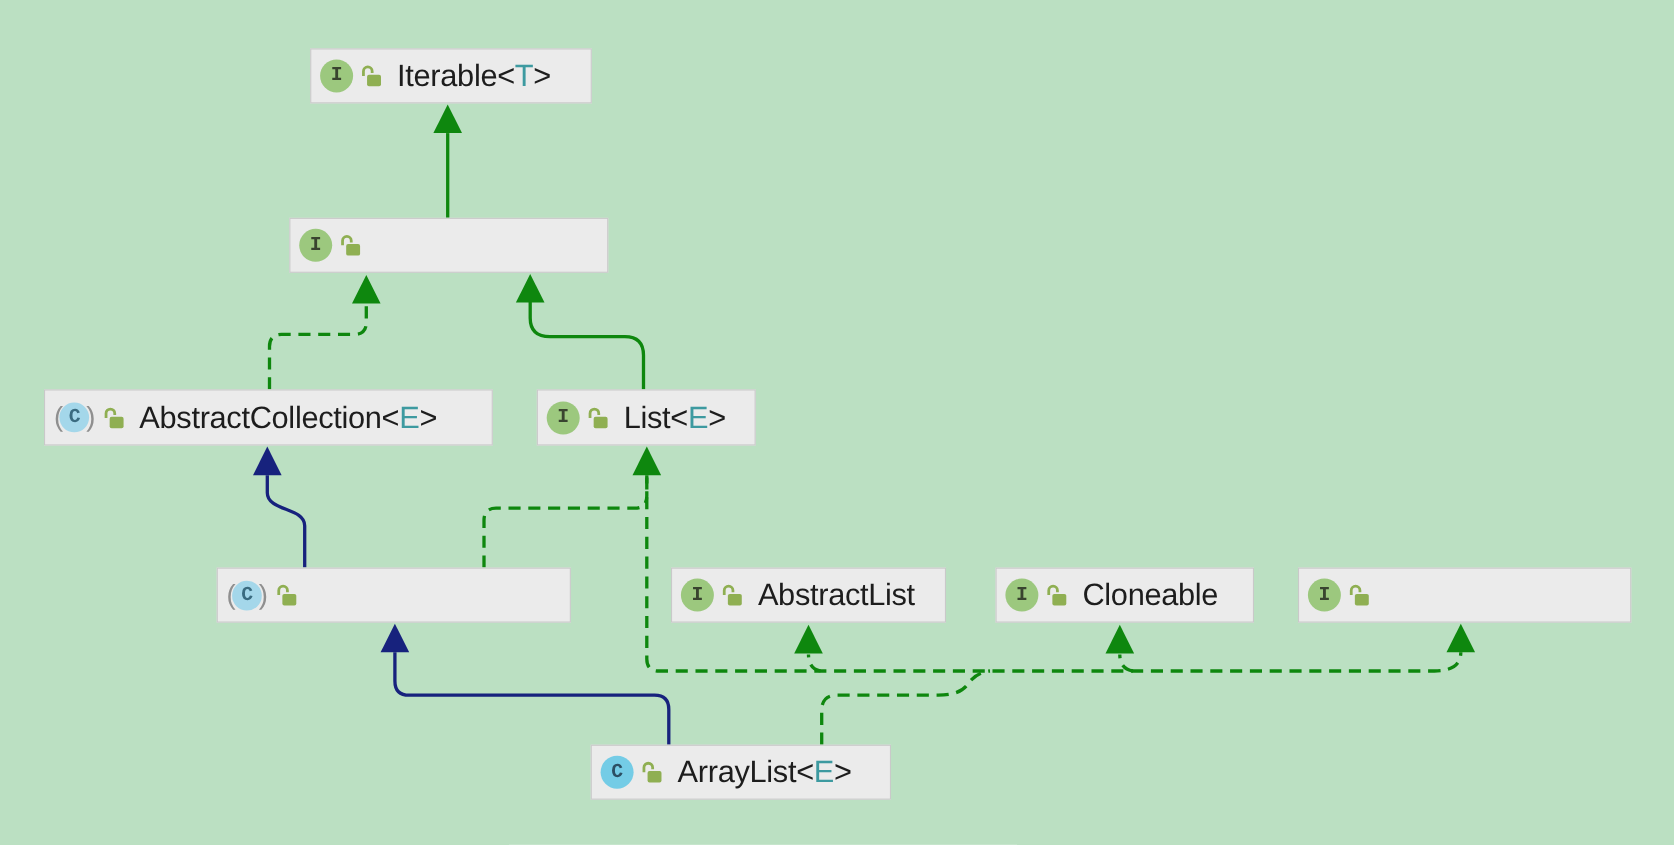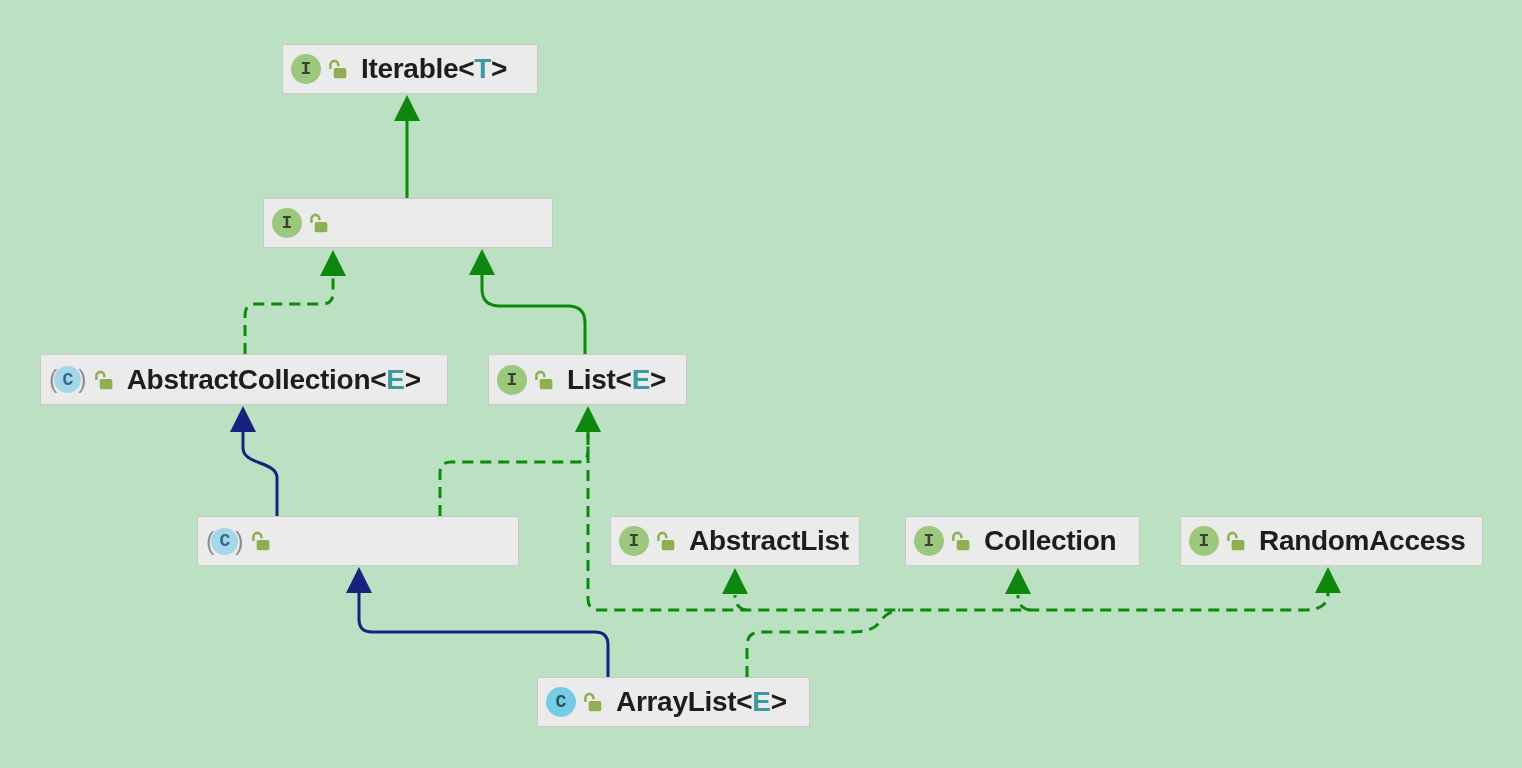--- a/index.html
+++ b/index.html
@@ -19,21 +19,21 @@
           display:flex;align-items:center;justify-content:center;
           font-family:"Liberation Mono",monospace;font-weight:700;font-size:18px;}
   .circle.iface{background:#9cc87e;color:#39442f;}
   .circle.cls{background:#74cce6;color:#2c4f63;}
   .circle.abs{background:#a4d7ea;color:#3a6b80;width:27px;height:27px;}
   .paren{color:#8f8f8f;font-size:25px;font-weight:400;line-height:1;
          font-family:"Liberation Sans",sans-serif;}
   .paren.l{margin-right:-3px;}
   .paren.r{margin-left:-3px;}
   .lock{margin-left:5px;flex:0 0 auto;}
-  .lbl{margin-left:13px;font-size:28px;color:#1d1d1d;letter-spacing:-0.3px;white-space:nowrap;font-weight:bold;}
+  .lbl{margin-left:13px;font-size:28px;color:#1d1d1d;letter-spacing:-0.3px;white-space:nowrap;}
   .lbl .gen{color:#3d9aa0;}
 </style>
 </head>
 <body>
 
 <div class="canvas">
 
   <svg class="edges" width="1522" height="768" viewBox="0 0 1522 768">
 
     <g>
@@ -155,32 +155,31 @@
   </div>
 
   <div class="node" style="left:905px;top:516px;width:235px;height:50px;">
     <span class="circle iface">
         <span>I</span>
       </span>
     <svg class="lock" width="22" height="22" viewBox="0 0 20 20">
         <path d="M4,10 V6.2 A3.6,3.6 0 0 1 11.2,6.2 V7.6" fill="none" stroke="#8faf52" stroke-width="2.3"></path>
         <rect x="7" y="9" width="11.5" height="9.5" rx="1.6" fill="#8faf52"></rect>
       </svg>
-    <span class="lbl"><span>Collection</span><span class="gen"></span><span></span></span>
+    <span class="lbl"><span>Cloneable</span><span class="gen"></span><span></span></span>
   </div>
 
   <div class="node" style="left:1180px;top:516px;width:303px;height:50px;">
     <span class="circle iface">
         <span>I</span>
       </span>
     <svg class="lock" width="22" height="22" viewBox="0 0 20 20">
         <path d="M4,10 V6.2 A3.6,3.6 0 0 1 11.2,6.2 V7.6" fill="none" stroke="#8faf52" stroke-width="2.3"></path>
         <rect x="7" y="9" width="11.5" height="9.5" rx="1.6" fill="#8faf52"></rect>
       </svg>
-    <span class="lbl"><span>RandomAccess</span><span class="gen"></span><span></span></span>
   </div>
 
   <div class="node" style="left:537px;top:677px;width:273px;height:50px;">
     <span class="circle cls">
         <span>C</span>
       </span>
     <svg class="lock" width="22" height="22" viewBox="0 0 20 20">
         <path d="M4,10 V6.2 A3.6,3.6 0 0 1 11.2,6.2 V7.6" fill="none" stroke="#8faf52" stroke-width="2.3"></path>
         <rect x="7" y="9" width="11.5" height="9.5" rx="1.6" fill="#8faf52"></rect>
       </svg>

